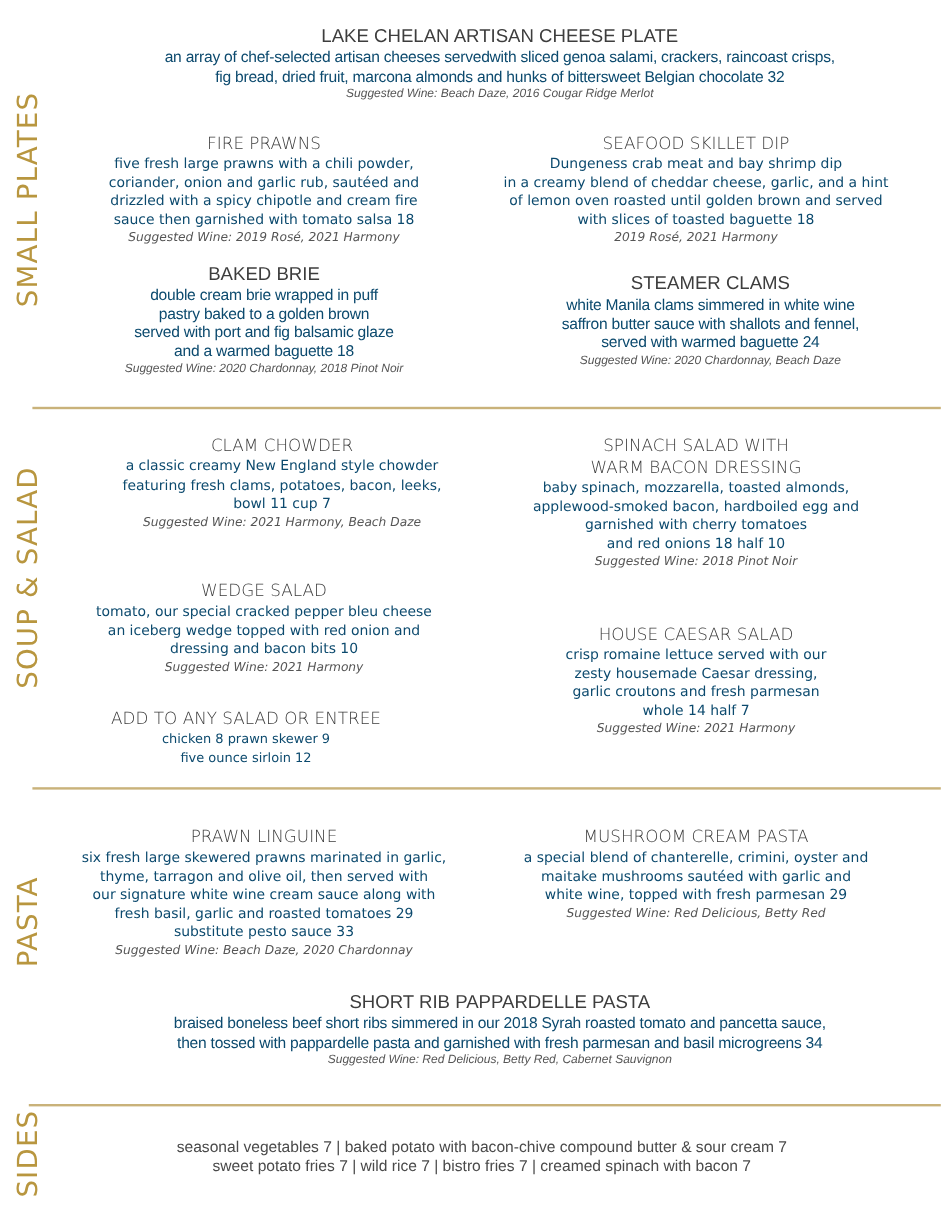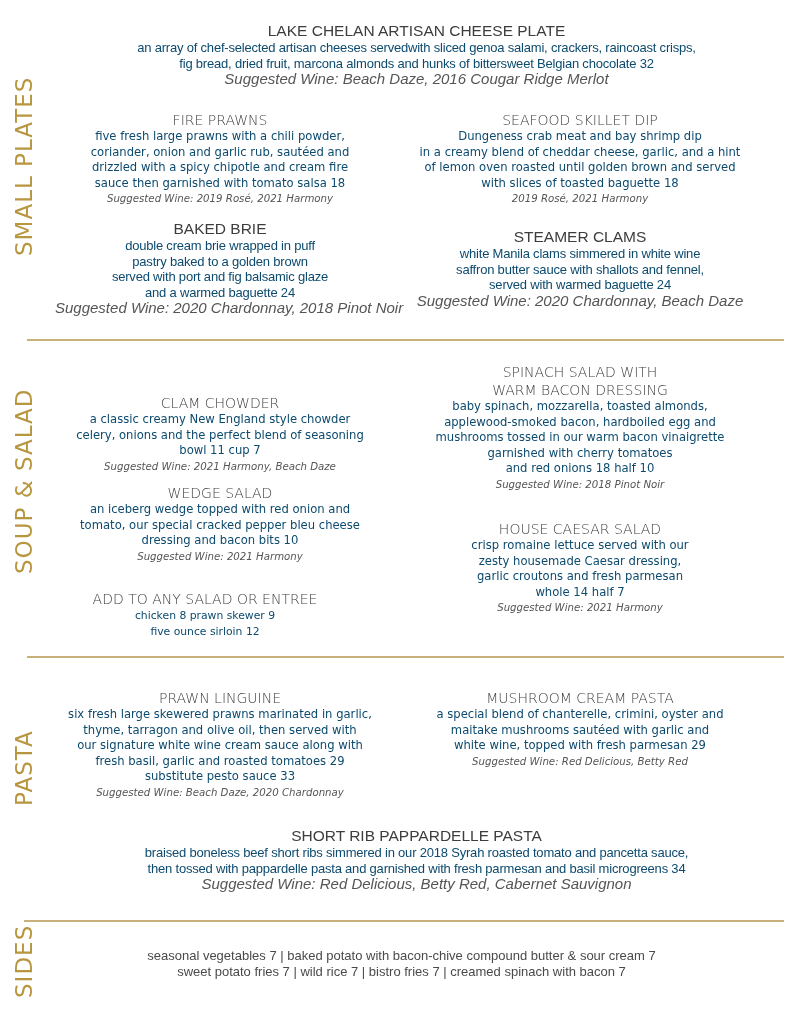--- a/index.html
+++ b/index.html
@@ -12,21 +12,21 @@
     font-size: 23px; letter-spacing: 1px; white-space: nowrap;
     transform: rotate(-90deg); transform-origin: left top;
   }
   .divider { position: absolute; height: 2px; background: #c9b27a; }
   .item { position: absolute; text-align: center; line-height: 15.6px; }
   .title { font-family: "DejaVu Sans", sans-serif; font-size: 14px; color: #3d3d3d; line-height: 18px; font-weight: 300; }
   .desc { font-family: "DejaVu Sans", sans-serif; font-size: 11.6px; color: #0c4a6e; }
   .wine { font-family: "DejaVu Sans", sans-serif; font-style: italic; font-size: 10.2px; color: #555; }
   .cond .desc { font-family: "Liberation Sans", sans-serif; font-size: 13px; letter-spacing: -0.2px; }
   .cond .title { font-family: "Liberation Sans", sans-serif; font-size: 15.5px; }
-  .cond .wine { font-family: "Liberation Sans", sans-serif; font-size: 15px; }
+  .cond .wine { font-family: "Liberation Sans", sans-serif; font-size: 10px; }
   .line { display: block; white-space: nowrap; }
   .sides { position: absolute; left: 0; width: 793px; top: 948px; text-align: center; font-family: "Liberation Sans", sans-serif; font-size: 13px; color: #4a4a4a; line-height: 16px; }
 </style>
 </head>
 <body>
 
 <div class="sec-label" style="left:11px; top:256px;">SMALL PLATES</div>
 <div class="sec-label" style="left:11px; top:574px;">SOUP &amp; SALAD</div>
 <div class="sec-label" style="left:11px; top:806px;">PASTA</div>
 <div class="sec-label" style="left:11px; top:998px;">SIDES</div>
@@ -58,55 +58,54 @@
   <span class="line desc">of lemon oven roasted until golden brown and served</span>
   <span class="line desc">with slices of toasted baguette  18</span>
   <span class="line wine">2019 Rosé, 2021 Harmony</span>
 </div>
 
 <div class="item cond" style="left:55px; top:220px; width:330px;">
   <span class="line title">BAKED BRIE</span>
   <span class="line desc">double cream brie wrapped in puff</span>
   <span class="line desc">pastry baked to a golden brown</span>
   <span class="line desc">served with port and fig balsamic glaze</span>
-  <span class="line desc">and a warmed baguette  24</span>
+  <span class="line desc">and a warmed baguette  18</span>
   <span class="line wine">Suggested Wine: 2020 Chardonnay, 2018 Pinot Noir</span>
 </div>
 
-<div class="item cond" style="left:410px; top:228px; width:340px;">
+<div class="item cond" style="left:422px; top:228px; width:340px;">
   <span class="line title">STEAMER CLAMS</span>
   <span class="line desc">white Manila clams simmered in white wine</span>
   <span class="line desc">saffron butter sauce with shallots and fennel,</span>
   <span class="line desc">served with warmed baguette  24</span>
   <span class="line wine">Suggested Wine: 2020 Chardonnay, Beach Daze</span>
 </div>
 
-<div class="item" style="left:55px; top:363px; width:330px;margin-top:31px;">
+<div class="item" style="left:70px; top:363px; width:330px;">
   <span class="line title">CLAM CHOWDER</span>
   <span class="line desc">a classic creamy New England style chowder</span>
-  <span class="line desc">celery, onions and the perfect blend of seasoning</span>
+  <span class="line desc">featuring fresh clams, potatoes, bacon, leeks,</span>
   <span class="line desc">bowl  11   cup  7</span>
   <span class="line wine">Suggested Wine: 2021 Harmony, Beach Daze</span>
 </div>
 
 <div class="item" style="left:410px; top:363px; width:340px;">
   <span class="line title">SPINACH SALAD WITH</span>
   <span class="line title">WARM BACON DRESSING</span>
   <span class="line desc">baby spinach, mozzarella, toasted almonds,</span>
   <span class="line desc">applewood-smoked bacon, hardboiled egg and</span>
-  <span class="line desc">mushrooms tossed in our warm bacon vinaigrette</span>
   <span class="line desc">garnished with cherry tomatoes</span>
   <span class="line desc">and red onions  18  half  10</span>
   <span class="line wine">Suggested Wine: 2018 Pinot Noir</span>
 </div>
 
 <div class="item" style="left:55px; top:484px; width:330px;">
   <span class="line title">WEDGE SALAD</span>
+  <span class="line desc">tomato, our special cracked pepper bleu cheese</span>
   <span class="line desc">an iceberg wedge topped with red onion and</span>
-  <span class="line desc">tomato, our special cracked pepper bleu cheese</span>
   <span class="line desc">dressing and bacon bits  10</span>
   <span class="line wine">Suggested Wine: 2021 Harmony</span>
 </div>
 
 <div class="item" style="left:410px; top:520px; width:340px;">
   <span class="line title">HOUSE CAESAR SALAD</span>
   <span class="line desc">crisp romaine lettuce served with our</span>
   <span class="line desc">zesty housemade Caesar dressing,</span>
   <span class="line desc">garlic croutons and fresh parmesan</span>
   <span class="line desc">whole   14   half   7</span>

